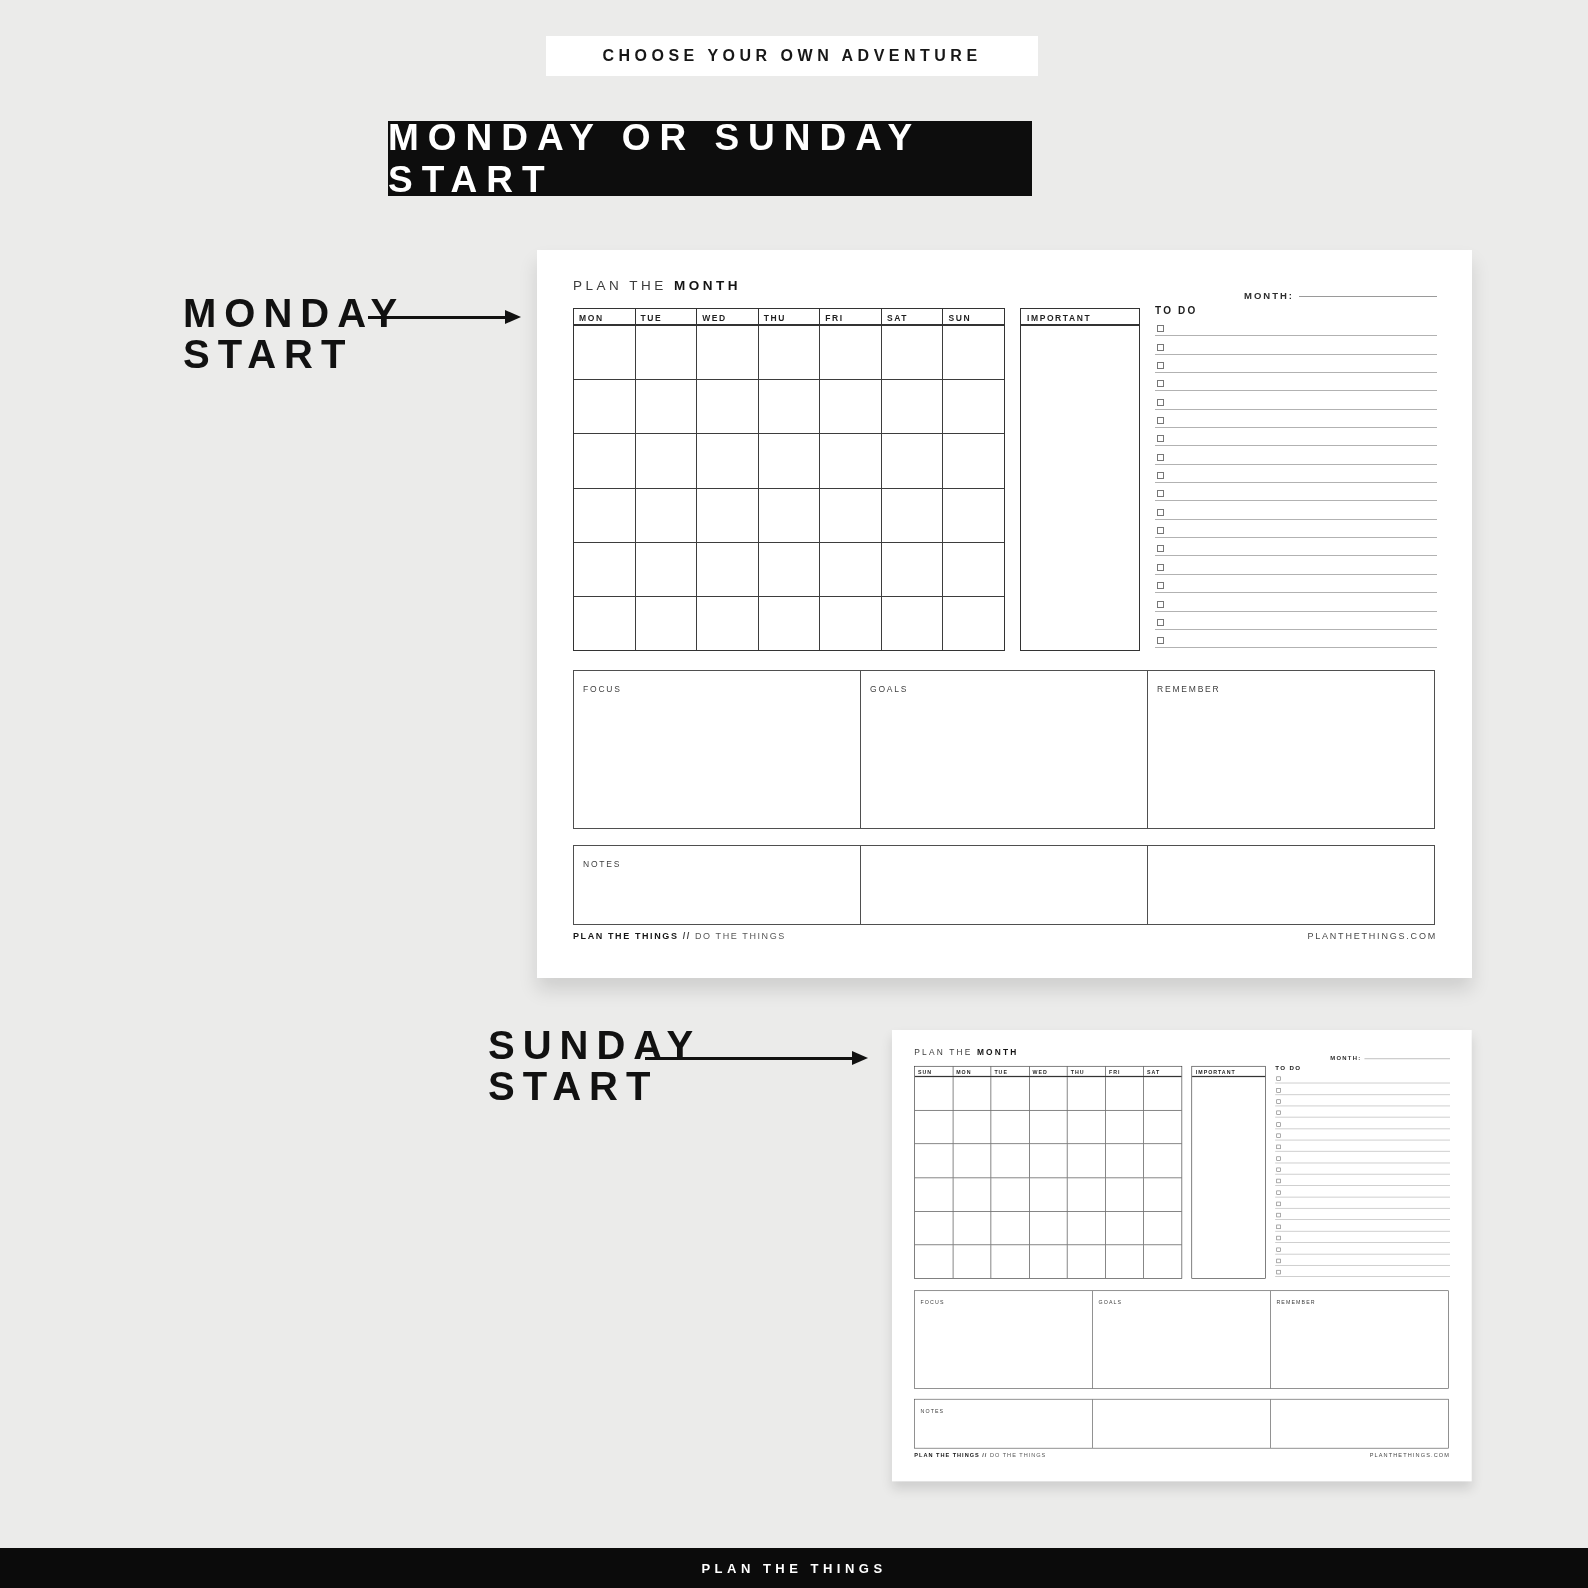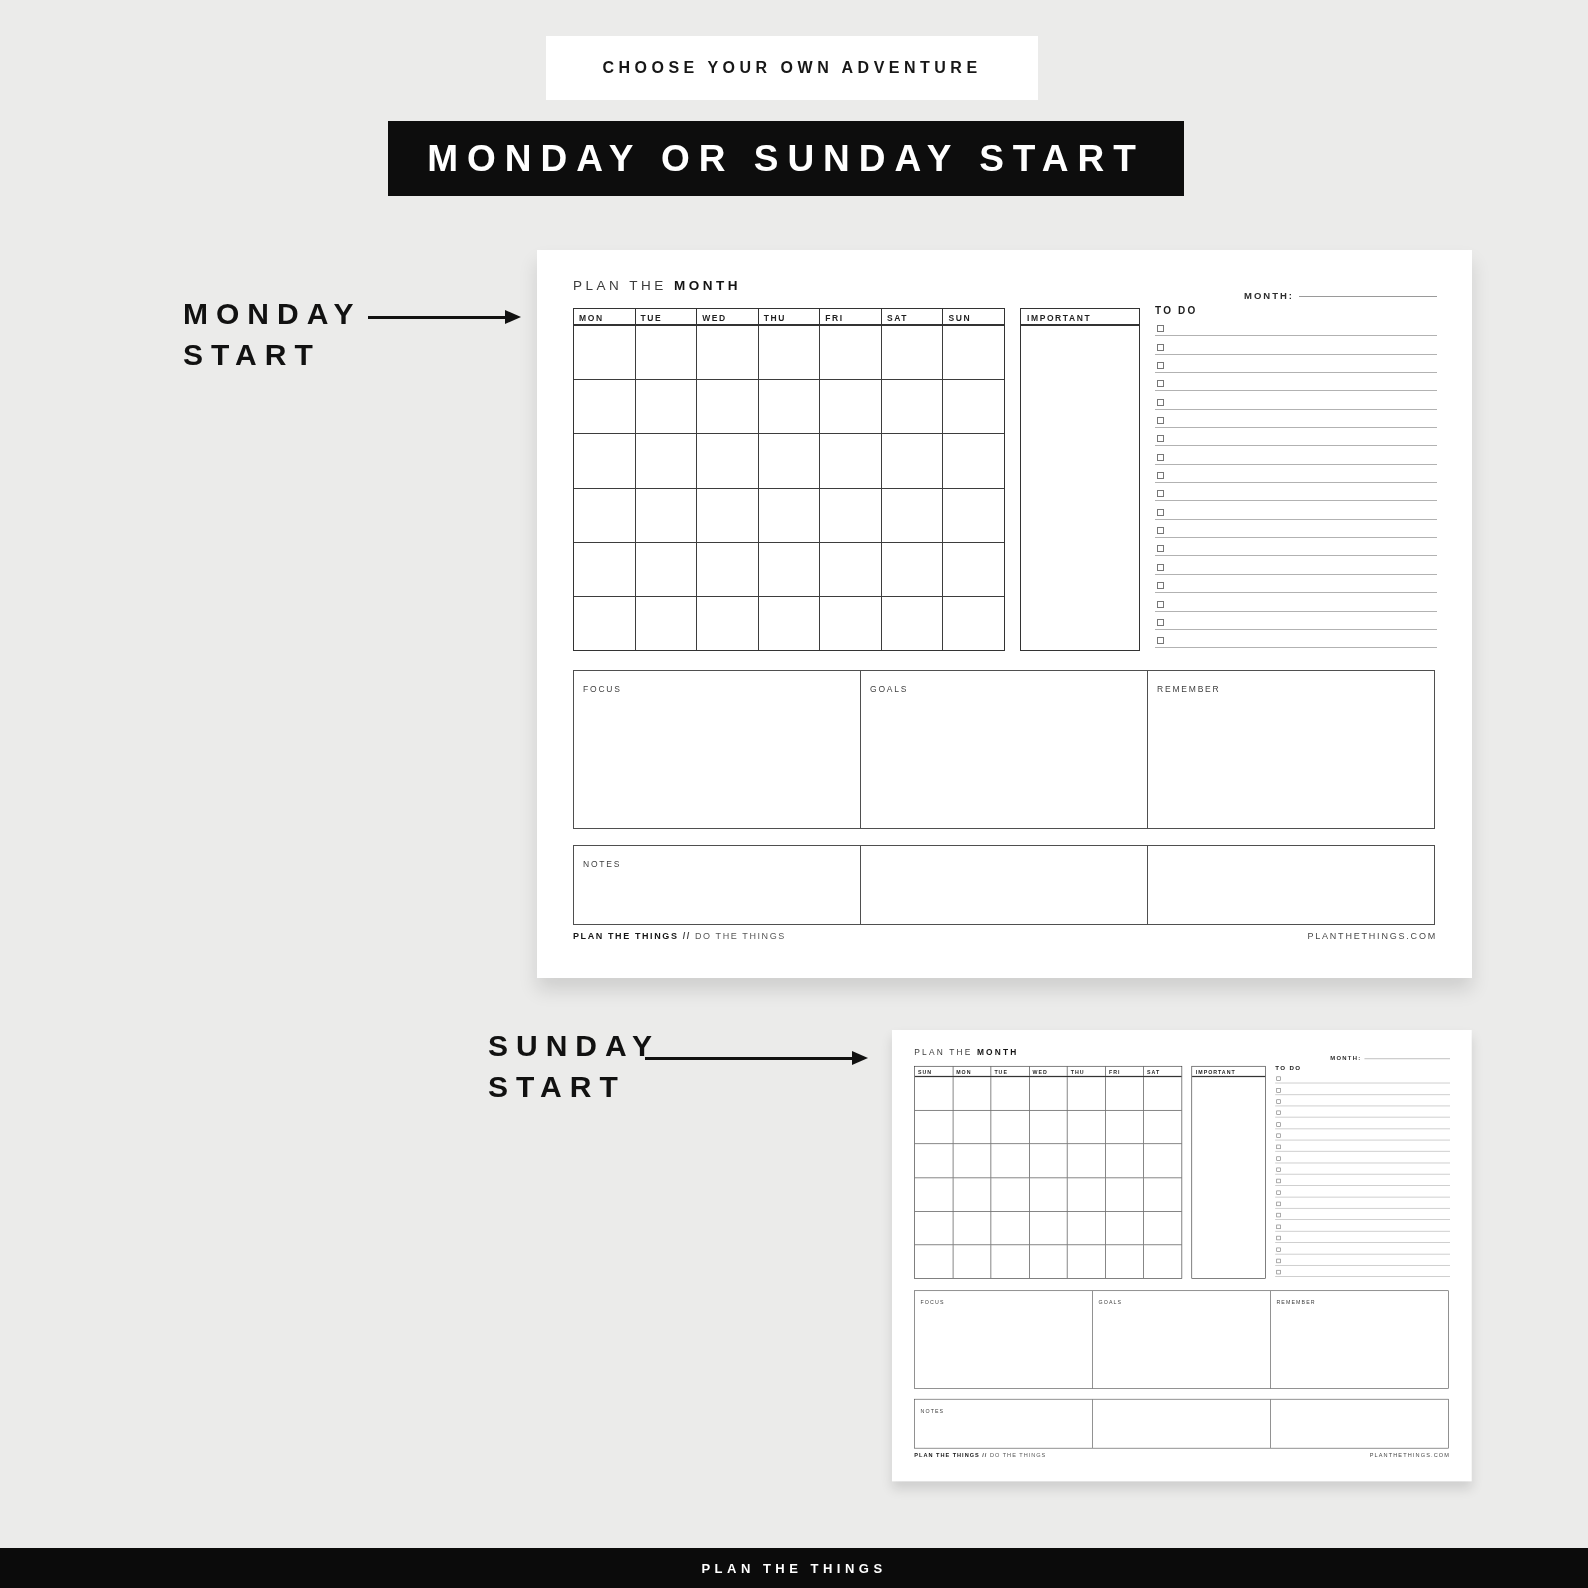--- a/index.html
+++ b/index.html
@@ -7,32 +7,32 @@
   body {
     position:relative;
     background:#ebebea;
     font-family:"Liberation Sans", sans-serif;
     overflow:hidden;
     color:#1a1a1a;
   }
 
   
   .eyebrow {
-    position:absolute; left:546px; top:36px; width:492px; height:64px;
+    position:absolute; left:546px; top:36px; width:492px; height:40px;
     background:#ffffff; display:flex; align-items:center; justify-content:center;
   }
   .eyebrow span { font-size:16px; font-weight:bold; letter-spacing:4.5px; color:#171717; }
   .banner {
-    position:absolute; left:388px; top:121px; width:796px; height:75px;
+    position:absolute; left:388px; top:121px; width:644px; height:75px;
     background:#0d0d0d; display:flex; align-items:center; justify-content:center;
   }
   .banner span { font-size:37px; font-weight:bold; letter-spacing:9px; color:#ffffff; }
 
   
-  .annot { position:absolute; font-weight:bold; font-size:30px; letter-spacing:8px; line-height:41px; color:#111; }
+  .annot { position:absolute; font-weight:bold; font-size:40px; letter-spacing:8px; line-height:41px; color:#111; }
   .annot-monday { left:183px; top:293px; }
   .annot-sunday { left:488px; top:1025px; }
   .arrow { position:absolute; height:3px; background:#111; }
   .arrow-monday { left:368px; top:316px; width:138px; }
   .arrow-sunday { left:645px; top:1057px; width:208px; }
   .arrow .head {
     position:absolute; right:-15px; top:-6px; width:0; height:0;
     border-left:16px solid #111; border-top:7.5px solid transparent; border-bottom:7.5px solid transparent;
   }
 

